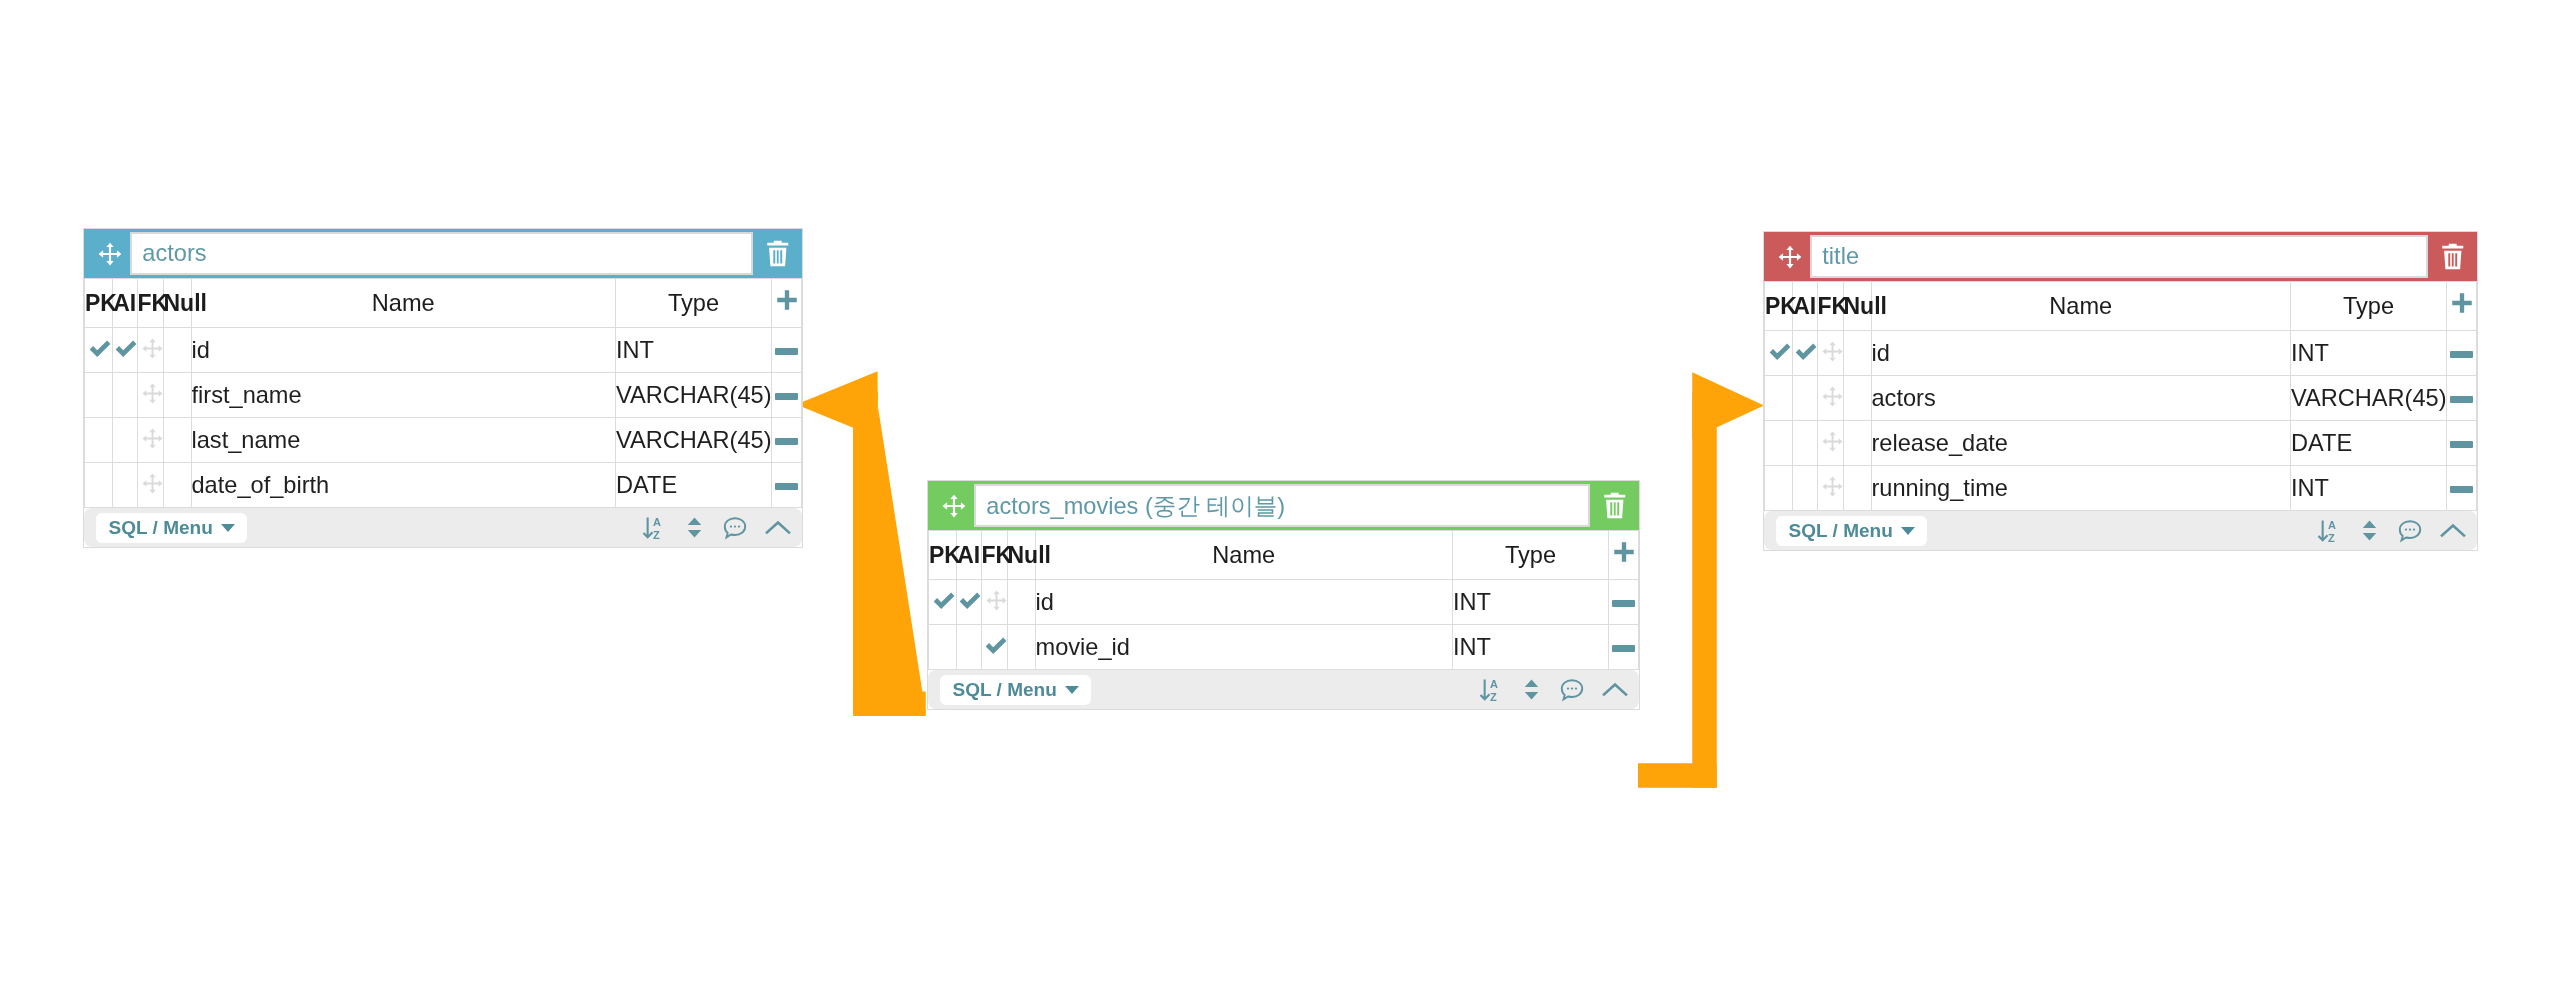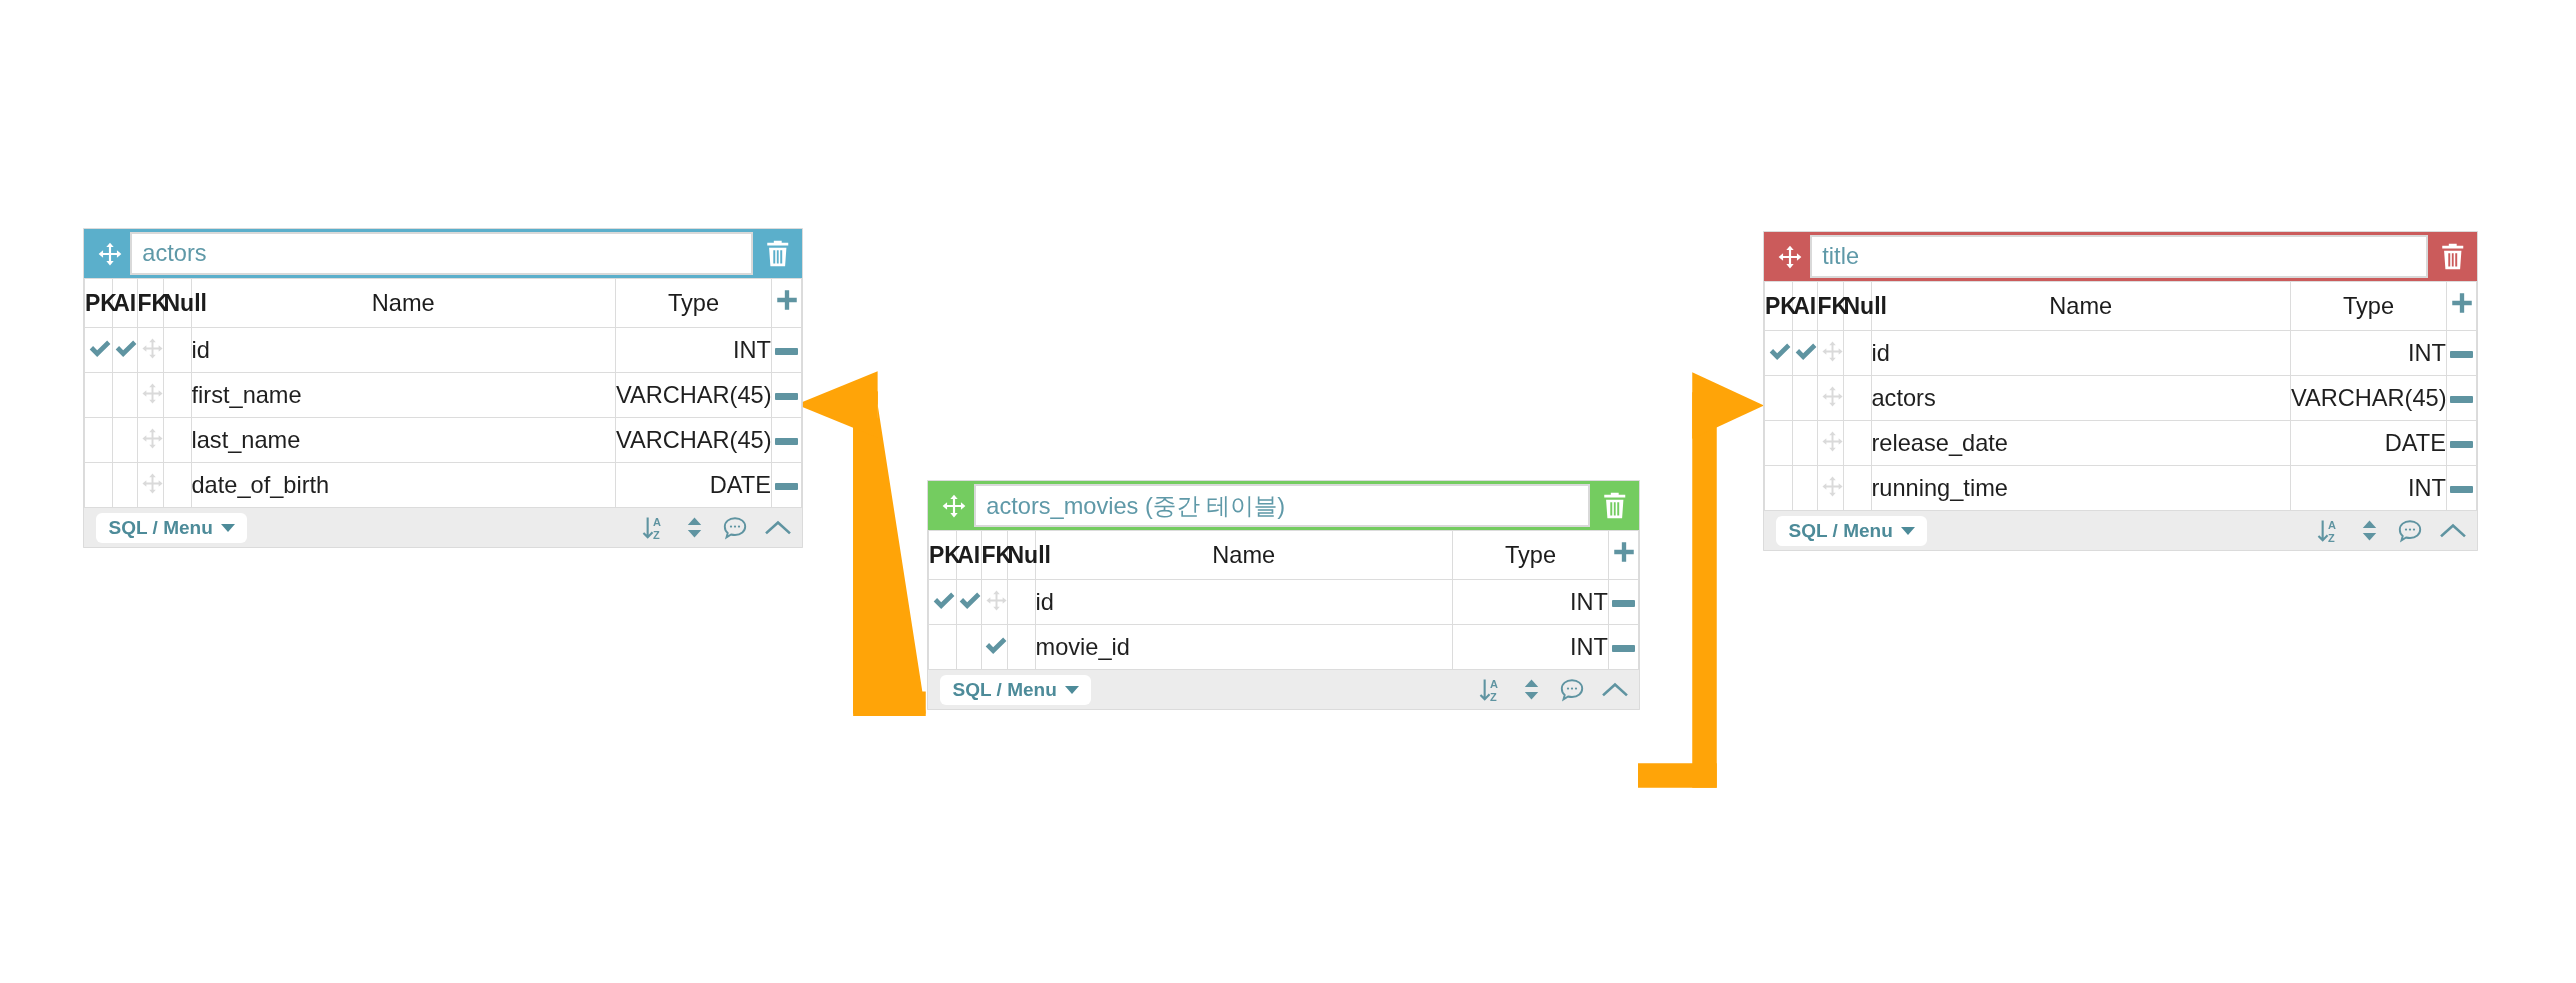--- a/index.html
+++ b/index.html
@@ -24,34 +24,34 @@
               font-size:23.6px;color:#5f99a8;margin:0 8.8px 0 5.3px;overflow:hidden;white-space:nowrap;}
   .trash-icon{width:31.5px;height:35px;flex:0 0 31.5px;display:flex;align-items:center;justify-content:center;}
 
   
   .grid{width:100%;border-collapse:collapse;table-layout:fixed;background:#fff;}
   .grid td,.grid th{border:0.9px solid #dcdcdc;padding:0;height:45px;box-sizing:border-box;
                     font-weight:normal;background:#fff;}
   .grid thead th{height:49px;font-size:23px;color:#1c1c1c;font-weight:bold;text-align:center;}
   .grid thead th.h-name,.grid thead th.h-type{font-weight:normal;font-size:23.6px;}
   .c-pk{width:28px;} .c-ai{width:24.5px;} .c-fk{width:26px;} .c-null{width:28px;margin-left:24px;}
-  .c-name{width:auto;} .c-type{width:156px;text-align:right;} .c-act{width:30px;}
+  .c-name{width:auto;} .c-type{width:156px;} .c-act{width:30px;}
 
   .cell-center{text-align:center;vertical-align:middle;}
   .cell-text{padding-left:14px;font-size:23.6px;color:#1f1f1f;vertical-align:middle;
              white-space:nowrap;overflow:hidden;}
 
   .check{display:inline-block;width:23px;height:23px;}
   .fkmove{display:inline-block;width:19px;height:19px;opacity:.85;}
   .plus{display:inline-block;width:26px;height:26px;}
   .minus{display:inline-block;width:23px;height:7px;background:#5f94a1;border-radius:0.9px;}
 
   
   .tbl-footer{height:39px;background:#ececec;display:flex;align-items:center;
-              justify-content:space-between;padding:0 10.5px 0 12.3px;box-sizing:border-box;}
+              justify-content:space-between;padding:0 10.5px 0 12.3px;box-sizing:border-box;border-radius:8px;}
   .sqlmenu{background:#ffffff;border-radius:6.1px;height:30px;display:flex;align-items:center;
            gap:7.9px;padding:0 12.3px;font-size:19px;font-weight:bold;color:#4d8b99;white-space:nowrap;}
   .caret-dn{width:0;height:0;border-left:7px solid transparent;border-right:7px solid transparent;
             border-top:8.8px solid #4d8b99;}
   .foot-icons{display:flex;align-items:center;gap:15.8px;}
   .foot-icons .fi{display:flex;align-items:center;justify-content:center;}
 
   
 </style>
 </head>

